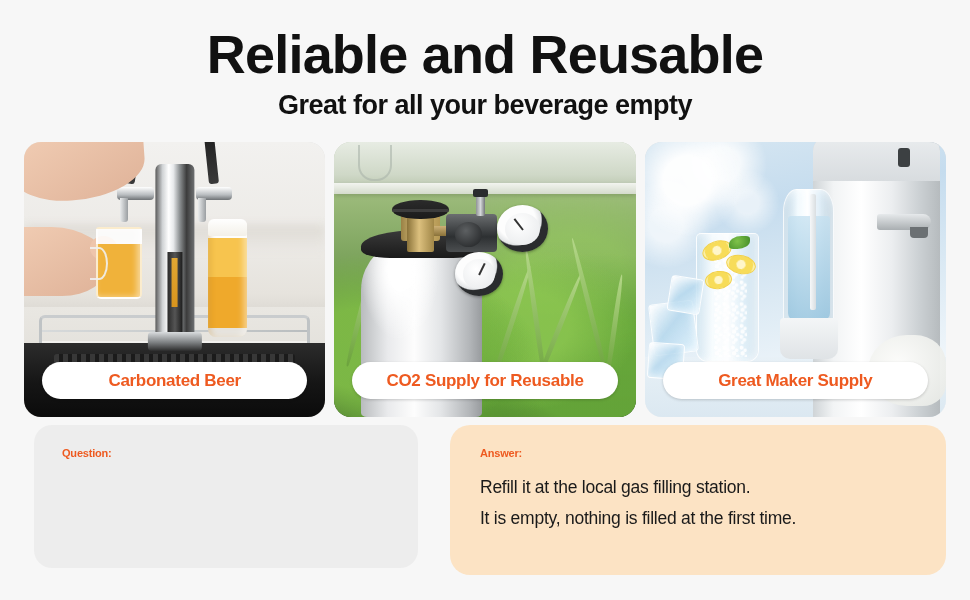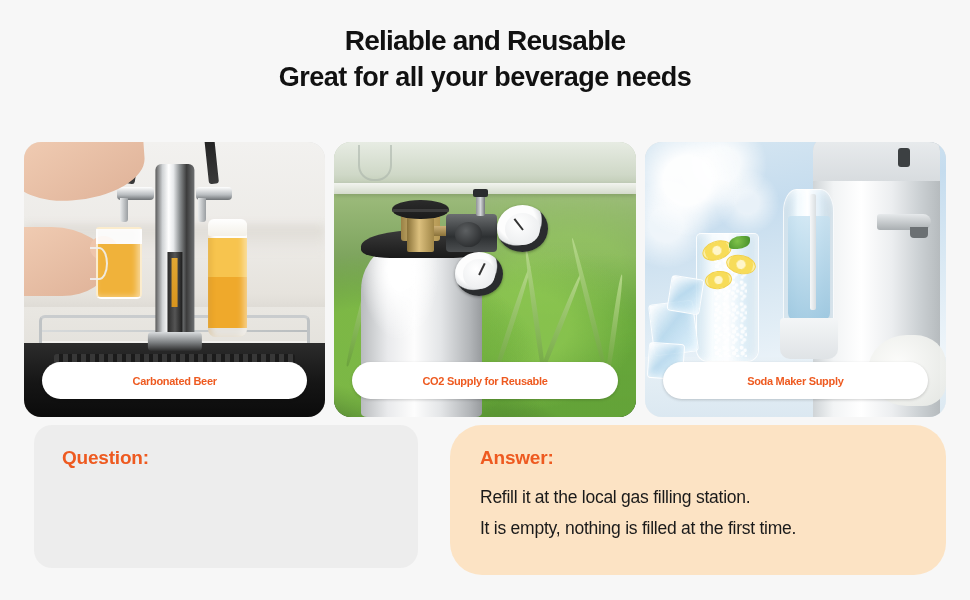--- a/index.html
+++ b/index.html
@@ -7,21 +7,21 @@
   body {
     background:#f7f7f7;
     font-family:"Liberation Sans", sans-serif;
     overflow:hidden;
     position:relative;
   }
 
   
   .header { text-align:center; padding-top:26px; }
   .title {
-    font-size:28px; font-weight:bold; color:#111;
+    font-size:54px; font-weight:bold; color:#111;
     letter-spacing:-0.8px; line-height:1.05;
   }
   .subtitle {
     font-size:27px; font-weight:bold; color:#111;
     letter-spacing:-0.5px; margin-top:7px;
   }
 
   
   .cards {
     position:absolute; top:142px; left:24px;
@@ -36,21 +36,21 @@
   .photo { position:absolute; inset:0; overflow:hidden; }
 
   .pill {
     position:absolute; left:18px; right:18px; bottom:18px;
     height:37px; background:#fff; border-radius:19px;
     display:flex; align-items:center; justify-content:center;
     box-shadow:0 1px 3px rgba(0,0,0,.18);
     z-index:5;
   }
   .pill span {
-    font-size:11px; font-weight:bold; color:#ee5a20;
+    font-size:17px; font-weight:bold; color:#ee5a20;
     letter-spacing:-0.3px; white-space:nowrap;
   }
 
   
   .p1-bg {
     position:absolute; inset:0;
     background:
       linear-gradient(180deg,#f2f1ef 0%,#eceae6 38%,#e6e3dd 55%,#d9d6d0 64%,#cfccc6 100%);
   }
   .p1-wallline {
@@ -398,38 +398,38 @@
 
   
   .qa { position:absolute; left:0; top:425px; width:970px; }
   .q-panel {
     position:absolute; left:34px; top:0; width:384px; height:143px;
     background:#ededed; border-radius:18px;
     padding:22px 26px 0 28px;
   }
   .a-panel {
     position:absolute; left:450px; top:0; width:496px; height:150px;
-    background:#fce3c4; border-radius:32px;
+    background:#fce3c4; border-radius:20px;
     padding:22px 26px 0 30px;
   }
   .qa-label {
-    font-size:19px; font-weight:bold; color:#ee5a20;
+    font-size:11px; font-weight:bold; color:#ee5a20;
     letter-spacing:-0.2px; margin-bottom:13px;
   }
   .qa-line {
     font-size:17.5px; color:#1a1a1a; line-height:1.78;
     letter-spacing:-0.25px;
   }
 </style>
 </head>
 <body>
 
 <div class="header">
   <div class="title">Reliable and Reusable</div>
-  <div class="subtitle">Great for all your beverage needs</div>
+  <div class="subtitle">Great for all your beverage empty</div>
 </div>
 
 <div class="cards">
 
   <div class="card">
     <div class="photo">
       <div class="p1-bg"></div>
       <div class="p1-wallline"></div>
       <div class="p1-counter"></div>
       <div class="p1-base"></div>
@@ -520,21 +520,21 @@
       <div class="p3-bubbles"></div>
       <div class="p3-lemon a"></div>
       <div class="p3-lemon b"></div>
       <div class="p3-lemon c"></div>
       <div class="p3-mint"></div>
       <div class="p3-ice i1"></div>
       <div class="p3-ice i2"></div>
       <div class="p3-ice i3"></div>
     </div>
     <div class="pill">
-      <span>Soda Maker Supply</span>
+      <span>Great Maker Supply</span>
     </div>
   </div>
 
 </div>
 
 <div class="qa">
 
   <div class="q-panel">
     <div class="qa-label">Question:</div>
   </div>

